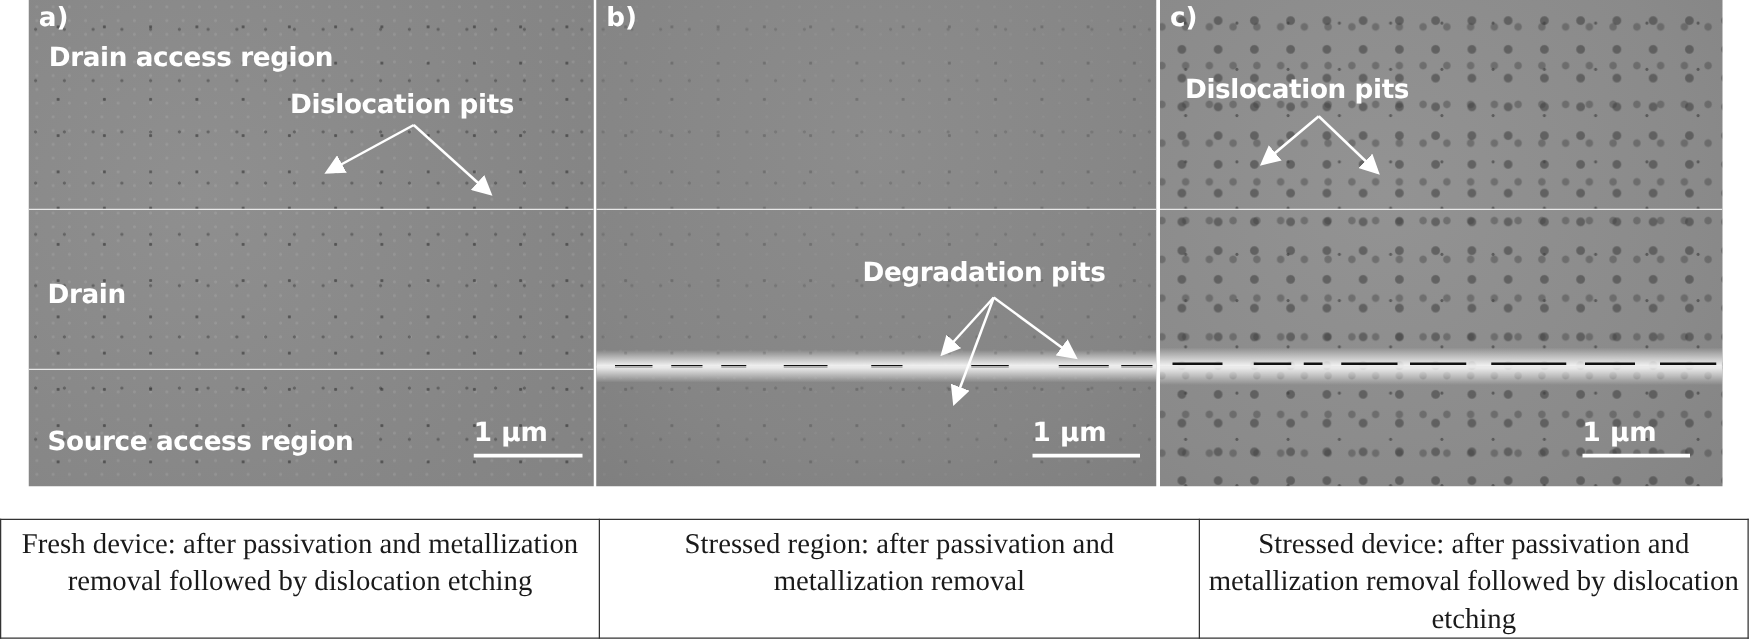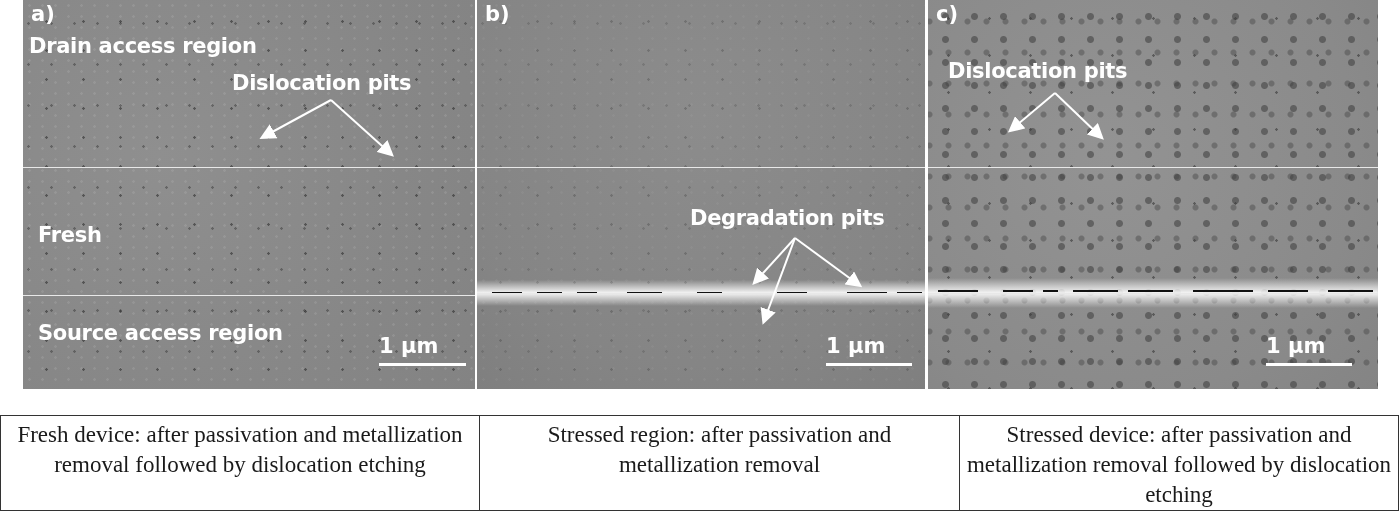--- a/index.html
+++ b/index.html
@@ -66,24 +66,24 @@
   }
 </style>
 </head>
 <body>
 
 <div class="panel panel-a">
   <div class="noise"></div>
   <div class="hline l1"></div>
   <div class="hline l2"></div>
   <span class="panel-letter">a)</span>
-  <span class="label" style="left:6px; top:34px;">Drain access region</span>
+  <span class="label" style="left:16px; top:34px;">Drain access region</span>
   <span class="label" style="left:209px; top:71px;">Dislocation pits</span>
-  <span class="label" style="left:15px; top:223px;">Fresh</span>
-  <span class="label" style="left:15px; top:321px;">Source access region</span>
+  <span class="label" style="left:15px; top:223px;">Drain</span>
+  <span class="label" style="left:15px; top:341px;">Source access region</span>
   <svg class="arrows" viewBox="0 0 452 389">
     <defs>
       <marker id="ah" markerWidth="8" markerHeight="8" refX="6" refY="4" orient="auto">
         <path d="M0,0 L8,4 L0,8 Z" fill="#ffffff"></path>
       </marker>
     </defs>
     <line x1="308" y1="100" x2="240" y2="137" stroke="#fff" stroke-width="2" marker-end="url(#ah)"></line>
     <line x1="308" y1="100" x2="368" y2="154" stroke="#fff" stroke-width="2" marker-end="url(#ah)"></line>
   </svg>
   <div class="scalebar" style="left:356px; top:334px; width:87px;">

